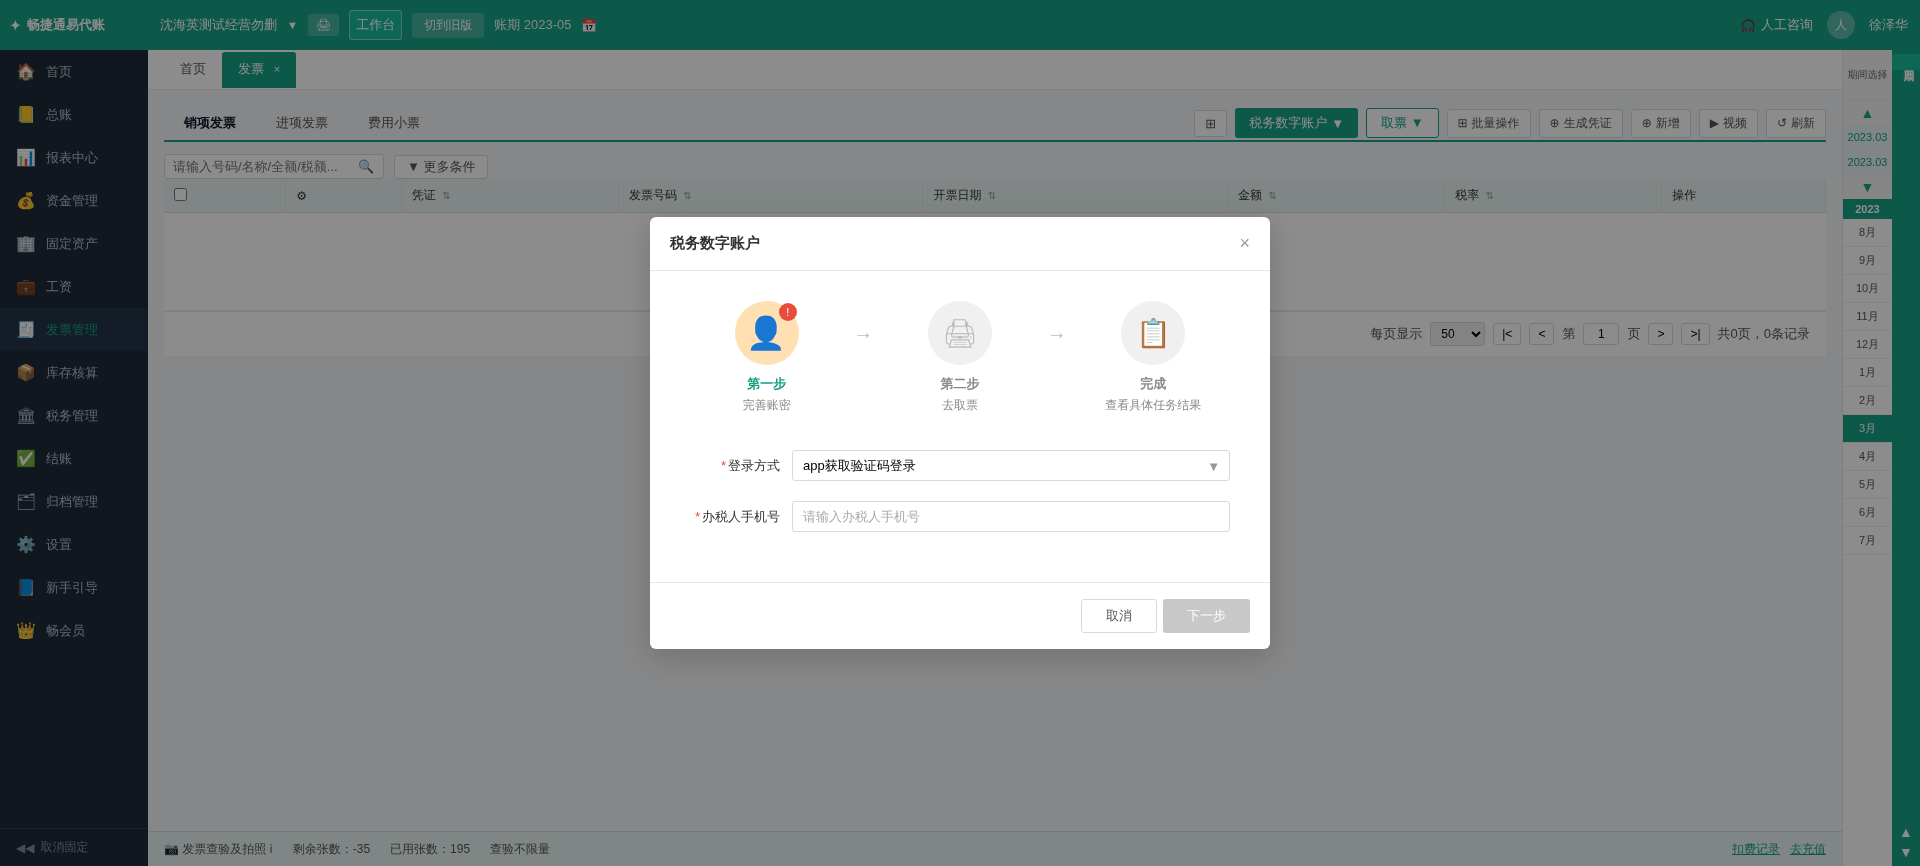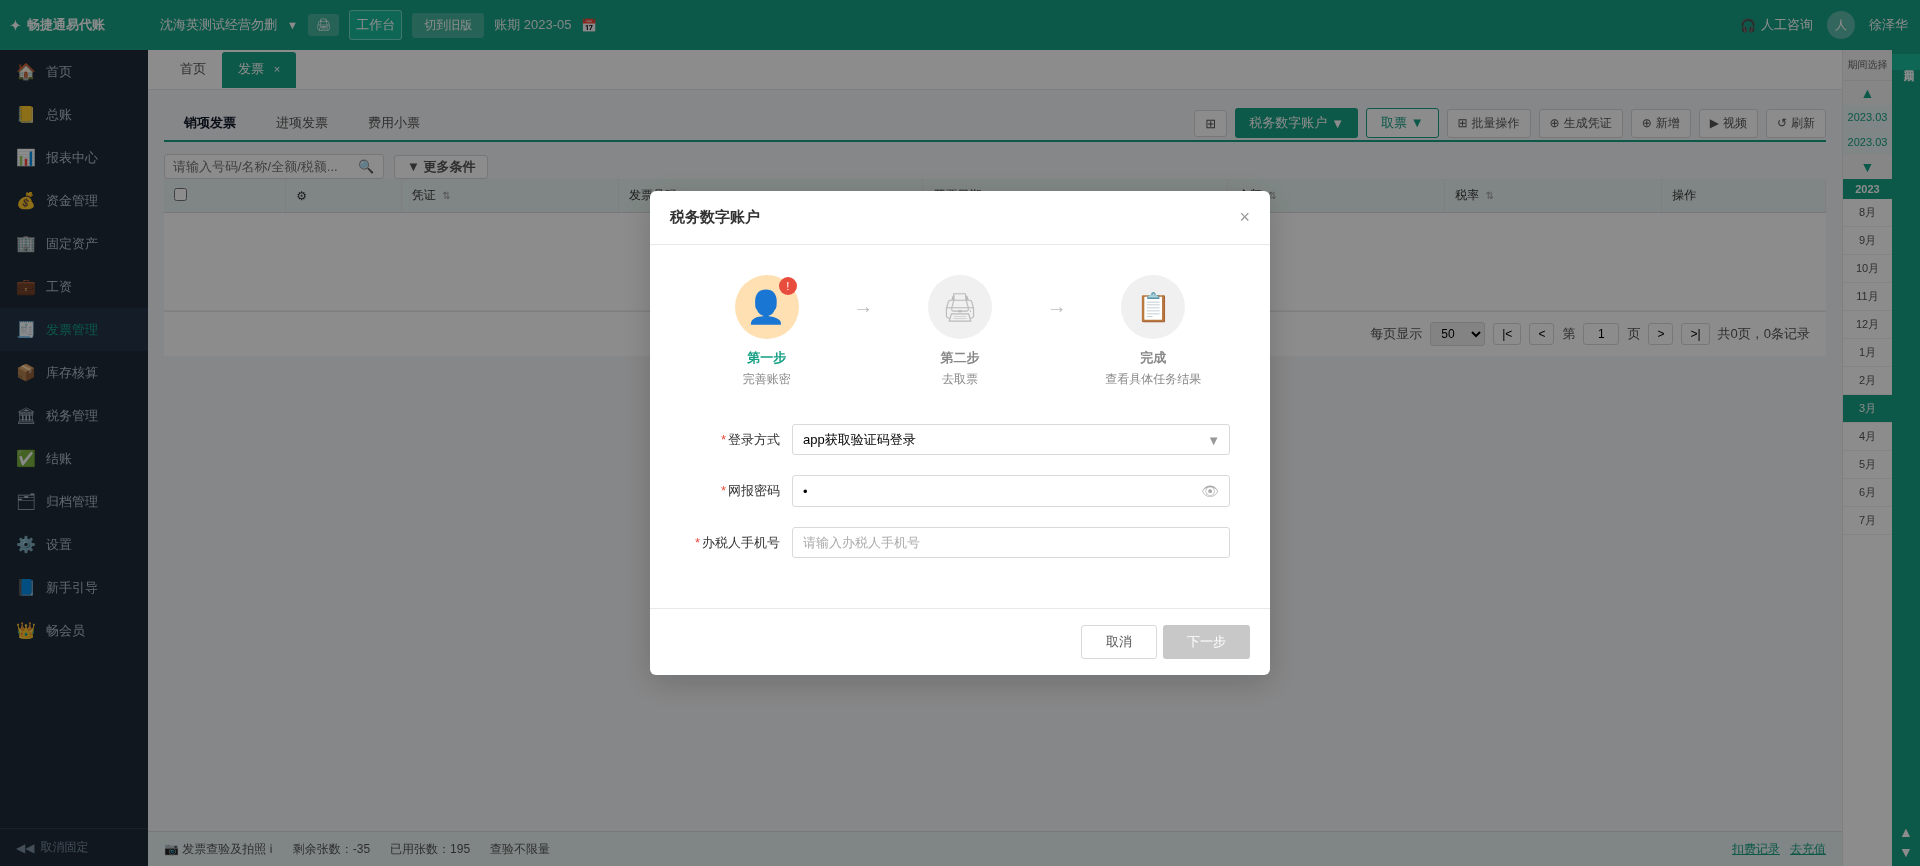--- a/index.html
+++ b/index.html
@@ -193,21 +193,20 @@
       width: 100%;
     }
     .filter-btn {
       background: white;
       border: 1px solid #d9d9d9;
       padding: 2px 12px;
       border-radius: 3px;
       cursor: pointer;
       font-size: 13px;
       color: #555;
-      font-weight: bold;
     }
     .toolbar-right { margin-left: auto; display: flex; align-items: center; gap: 8px; }
     .teal-btn {
       background: #17a085;
       color: white;
       border: none;
       padding: 6px 14px;
       border-radius: 3px;
       cursor: pointer;
       font-size: 13px;
@@ -344,21 +343,21 @@
       width: 50px;
       background: white;
       border-left: 1px solid #e8e8e8;
       display: flex;
       flex-direction: column;
       font-size: 11px;
       flex-shrink: 0;
     }
     .period-header {
       background: #f5f5f5;
-      padding: 8px 2px;
+      padding: 18px 2px;
       text-align: center;
       font-size: 10px;
       color: #666;
       border-bottom: 1px solid #e8e8e8;
     }
     .period-item {
       padding: 6px 4px;
       text-align: center;
       cursor: pointer;
       border-bottom: 1px solid #f0f0f0;
@@ -859,29 +858,20 @@
         </div>
         <div class="select-wrapper">
           <select>
             <option value="app">app获取验证码登录</option>
             <option value="pwd">账号密码登录</option>
           </select>
           <span class="select-arrow">▼</span>
         </div>
       </div>
 
-      <div class="form-row">
-        <div class="form-label">
-          <span class="required">*</span>网报密码
-        </div>
-        <div class="form-input">
-          <input type="password" value="a" style="">
-          <span class="eye-icon">👁</span>
-        </div>
-      </div>
 
       <div class="form-row">
         <div class="form-label">
           <span class="required">*</span>办税人手机号
         </div>
         <div class="form-input">
           <input type="text" placeholder="请输入办税人手机号" style="">
         </div>
       </div>
     </div>

